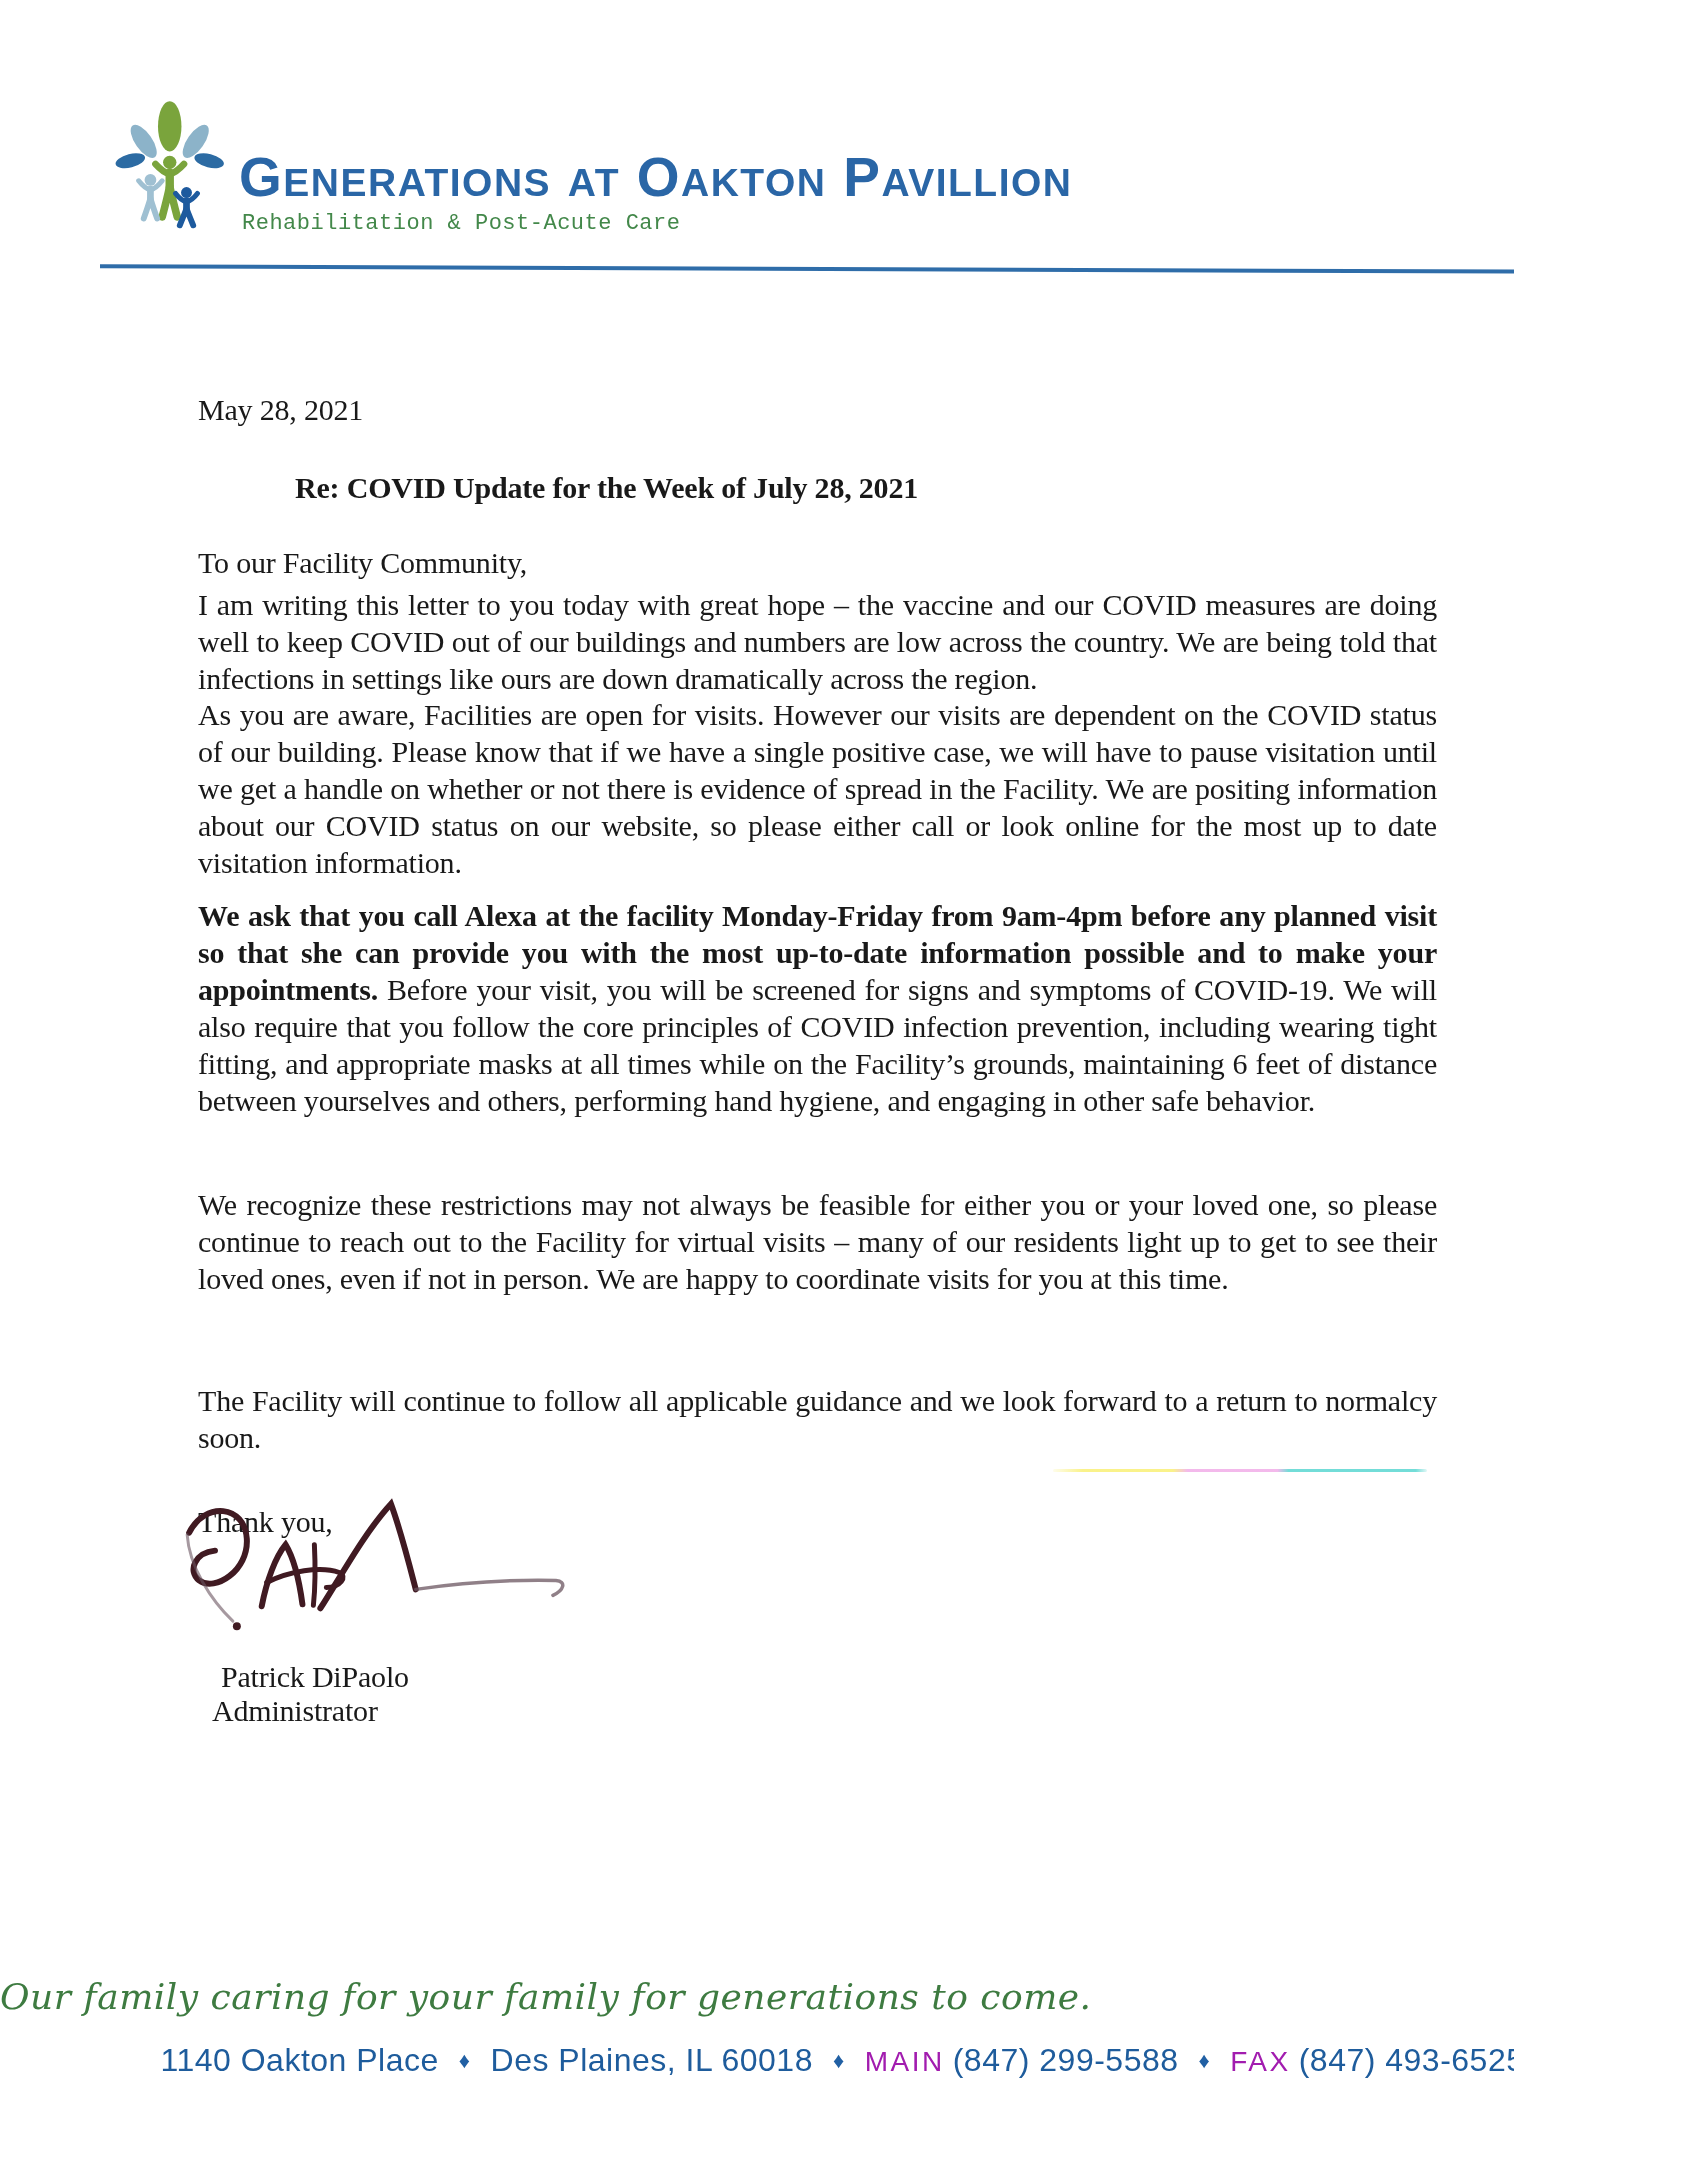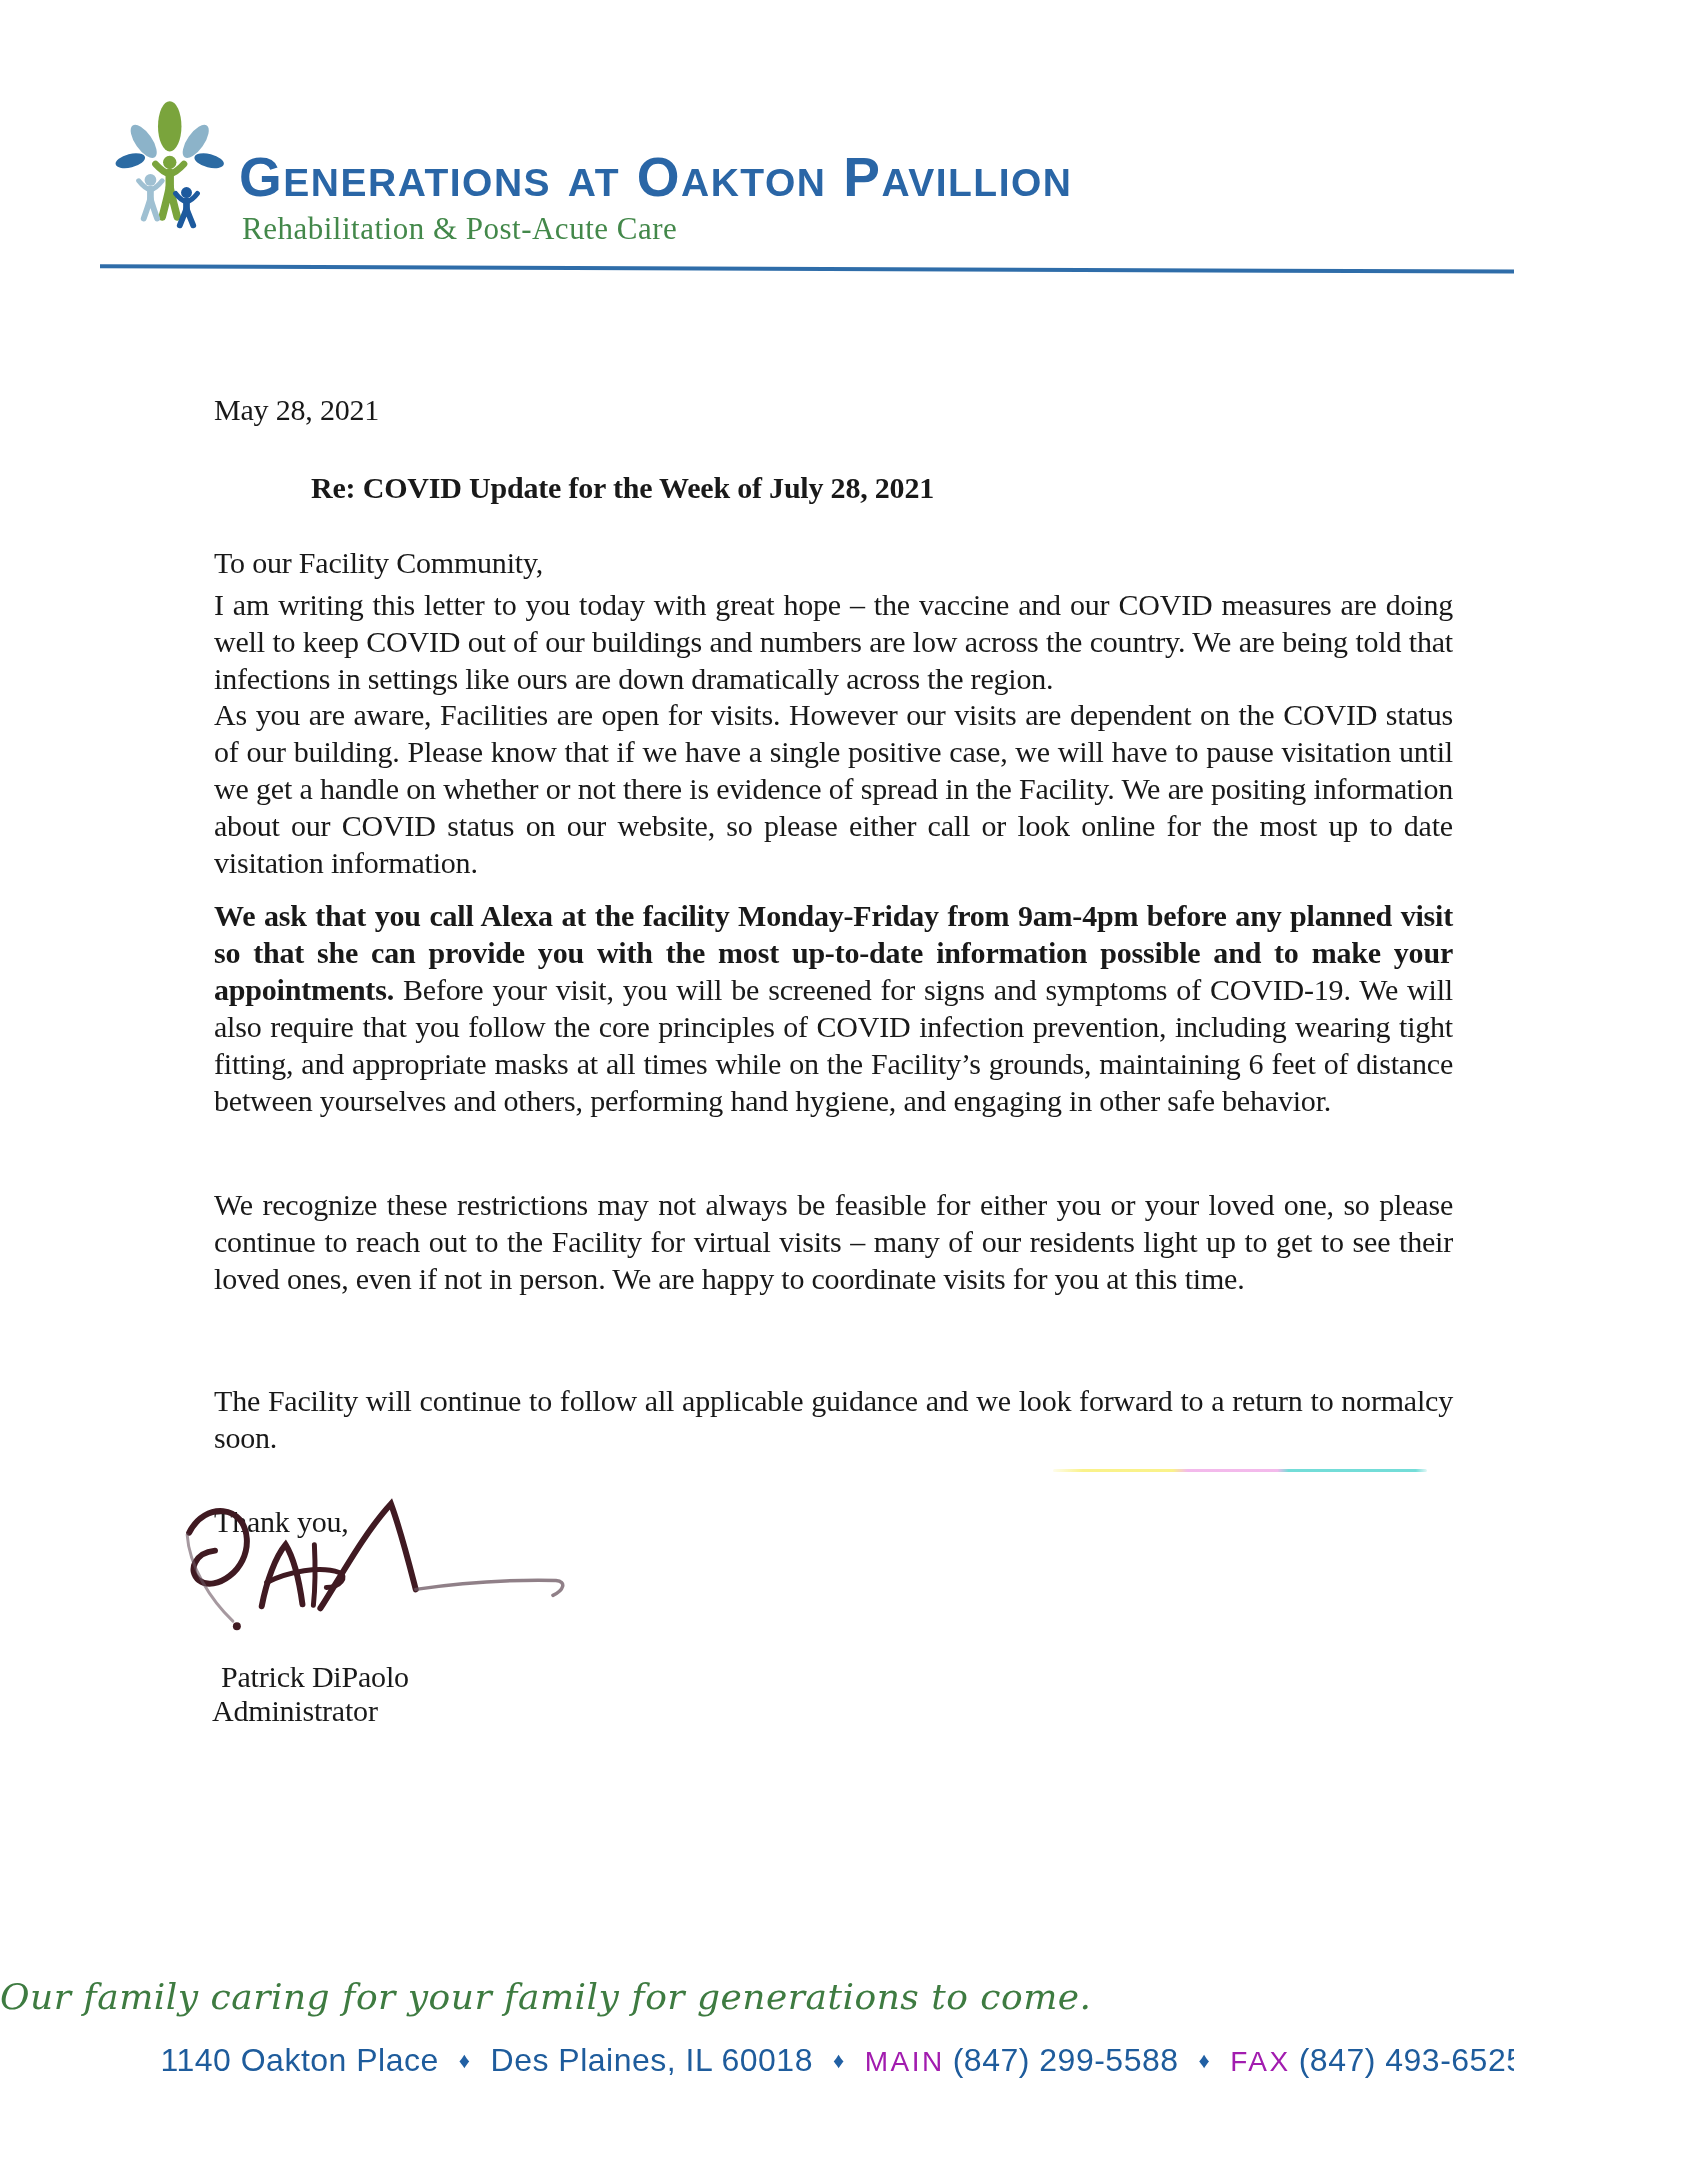--- a/index.html
+++ b/index.html
@@ -19,34 +19,34 @@
     font-family:"Liberation Sans","DejaVu Sans",sans-serif;
     font-variant:small-caps;
     font-weight:700;
     font-size:55px;
     letter-spacing:1.5px;
     color:#2a66a6;
     white-space:nowrap;
   }
   .org-tagline{
     position:absolute;left:242px;top:211px;
-    font-family:Liberation Serif, serif;
-    font-size:31px;
+    font-family:Liberation Mono, monospace;
+    font-size:22px;
     letter-spacing:0.5px;
     color:#43884a;
     white-space:nowrap;
   }
   .header-rule{
     position:absolute;left:100px;top:267px;width:1481px;height:4px;
     background:#2f6da9;
     transform:rotate(0.22deg);
   }
   
   .block{
-    position:absolute;left:214px;width:1239px;
+    position:absolute;left:198px;width:1239px;
     font-size:30px;line-height:37px;letter-spacing:-0.2px;
   }
   .just{text-align:justify;text-justify:inter-word;}
   .date{top:391px;}
   .subject{top:469px;padding-left:97px;font-weight:bold;}
   .salutation{top:544px;}
   .p1{top:586px;}
   .p2{top:696px;}
   .p3{top:897px;}
   .p3 .bold{font-weight:bold;}

